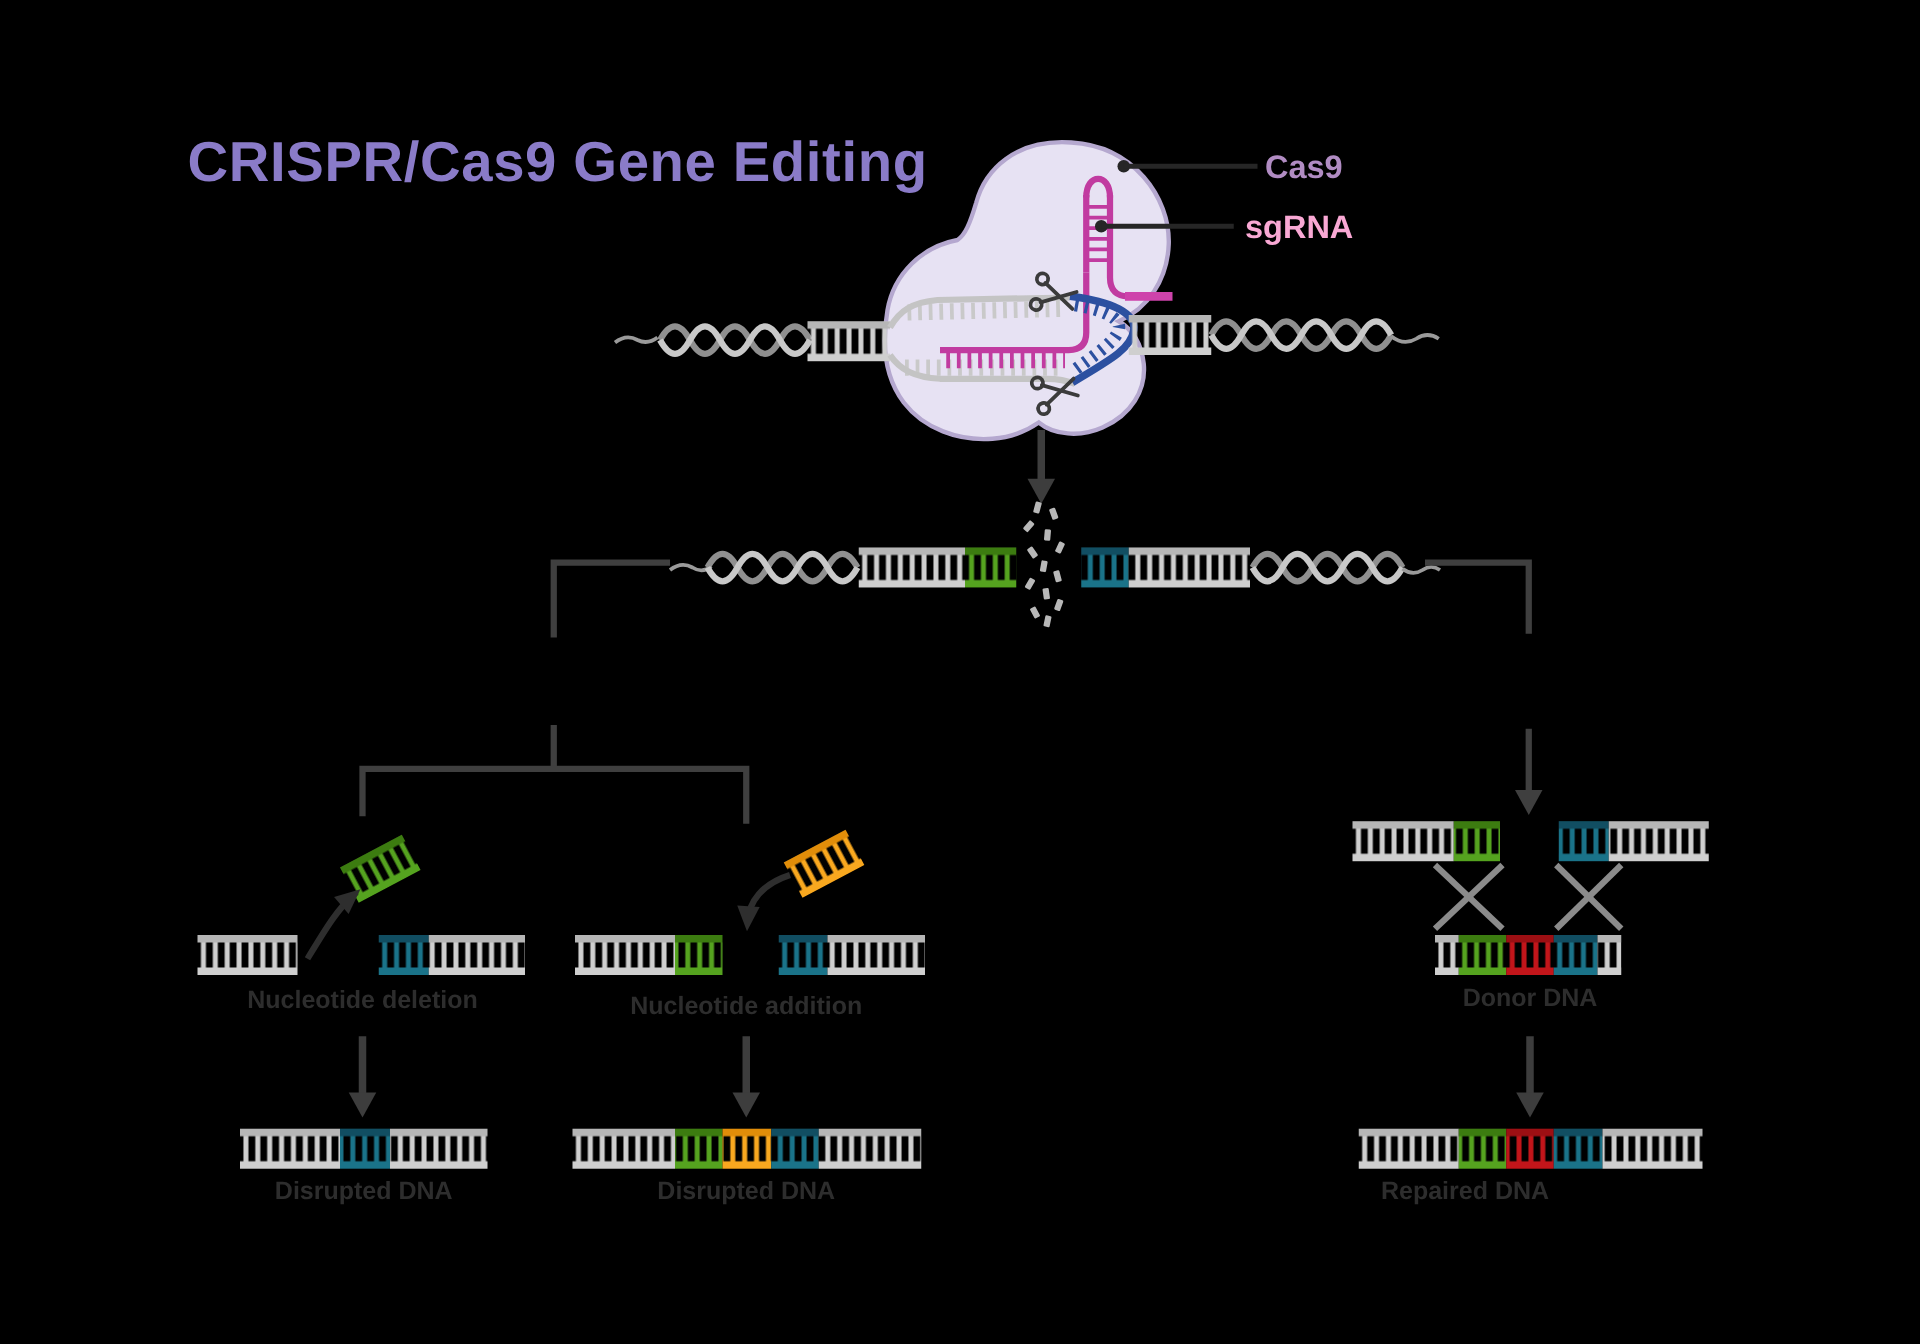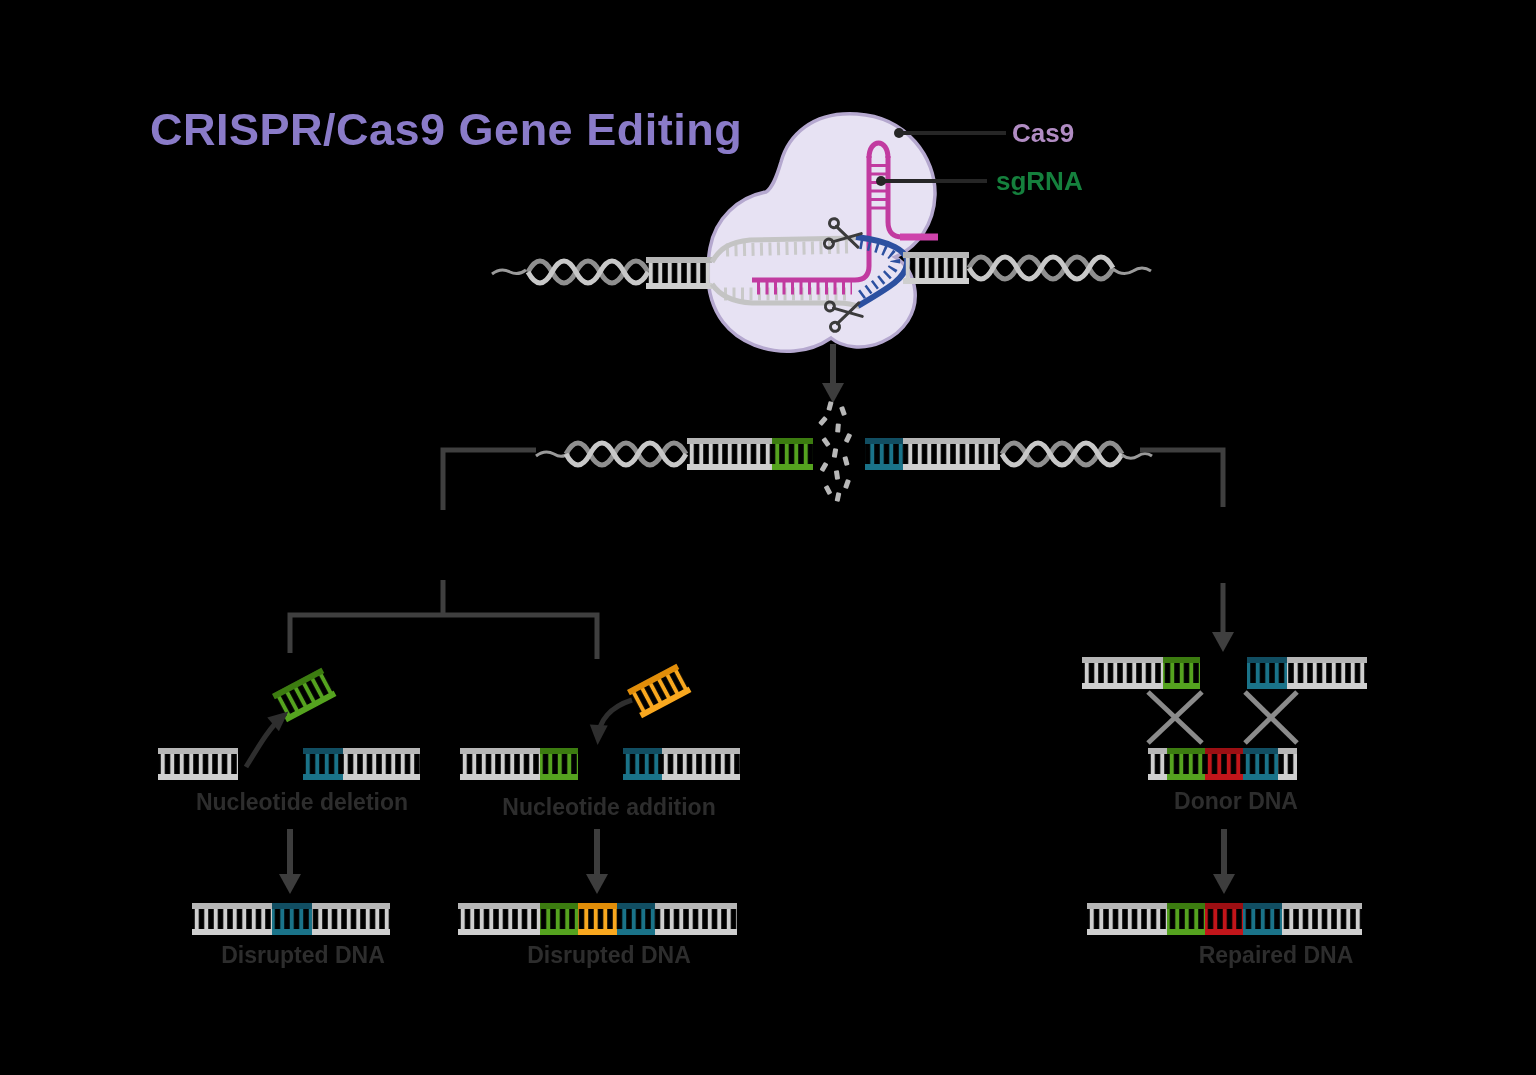--- a/index.html
+++ b/index.html
@@ -5,28 +5,28 @@
   html,body{margin:0;padding:0;background:#000;}
   .canvas{
     position:relative;width:1536px;height:1075px;background:#000;overflow:hidden;
     font-family:"Liberation Sans", sans-serif;
   }
   .canvas svg{position:absolute;left:0;top:0;}
   .lbl{position:absolute;white-space:nowrap;}
   .title{left:150px;top:104px;font-size:45px;font-weight:bold;color:#8a7bc8;letter-spacing:0.5px;}
   .callout{font-size:26px;font-weight:bold;text-align:right;}
   .cas9{left:1012px;top:118px;color:#b18cc3;}
-  .sgrna{left:996px;top:166px;color:#15803d;}
-  .fig{font-size:23px;font-weight:bold;color:#2d2d2d;transform:translateX(-50%);margin-left:12px;}
+  .sgrna{left:996px;top:166px;color:#f9a8d4;}
+  .fig{font-size:20px;font-weight:bold;color:#2d2d2d;transform:translateX(-50%);}
   .lab-del{left:290px;top:789px;}
   .lab-add{left:597px;top:794px;}
   .lab-don{left:1224px;top:788px;}
   .res-del{left:291px;top:942px;}
   .res-add{left:597px;top:942px;}
-  .res-don{left:1264px;top:942px;}
+  .res-don{left:1172px;top:942px;}
 </style>
 </head>
 <body>
 
 <div class="canvas">
 
   <svg width="1536" height="1075" viewBox="0 0 1536 1075">
     <defs>
       <pattern id="ladGray" width="9.5" height="32" patternUnits="userSpaceOnUse">
         <rect x="2.75" y="0" width="4" height="32" fill="#cfcfcf"></rect>

